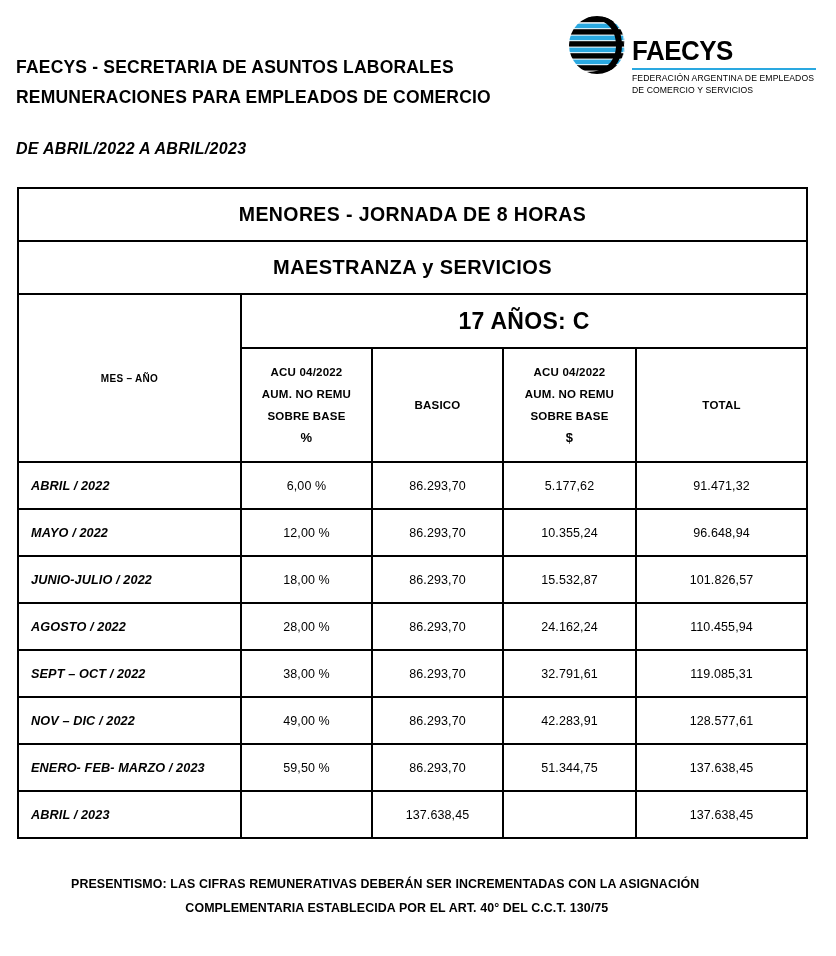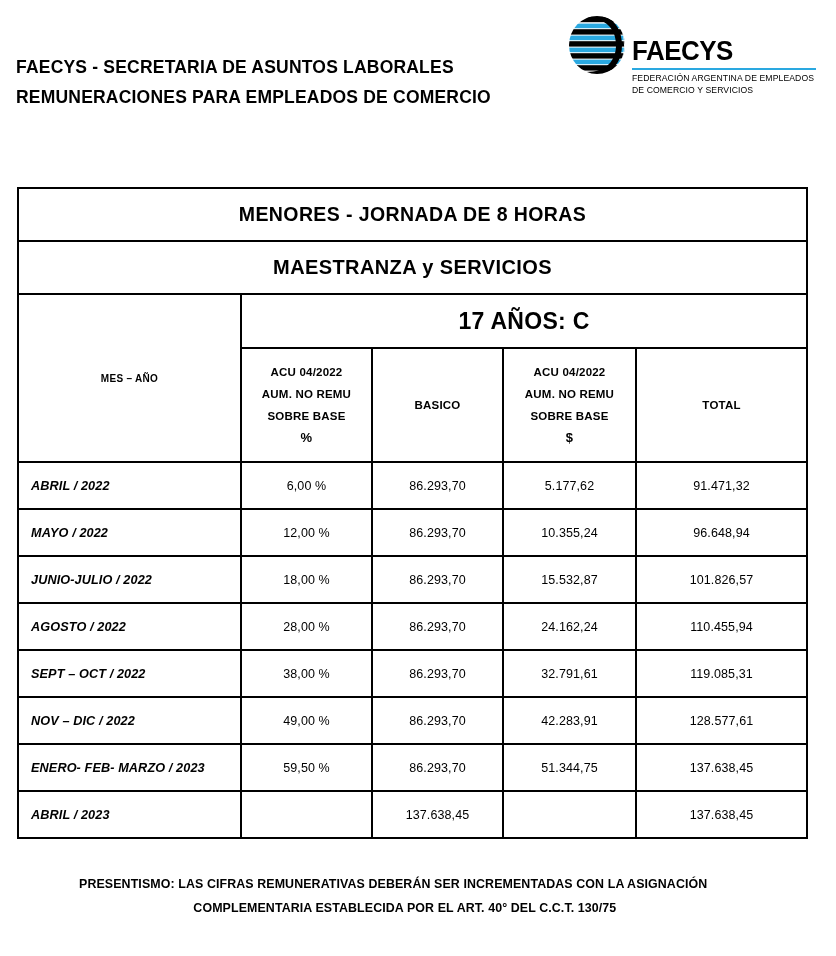--- a/index.html
+++ b/index.html
@@ -160,21 +160,21 @@
     text-align: center;
     font-size: 12.5px;
     font-weight: normal;
     height: 21px;
     letter-spacing: 0.1px;
   }
 
   
   #footnote {
     position: absolute;
-    left: 12px;
+    left: 4px;
     top: 872px;
     width: 776px;
     text-align: center;
   }
   #footnote .fline {
     font-size: 12.8px;
     font-weight: bold;
     line-height: 24px;
     letter-spacing: 0.1px;
     transform: scaleX(0.97);
@@ -186,20 +186,21 @@
 </head>
 <body>
 
 <div id="header">
 
   <div id="doc-title">
     <div class="line">FAECYS - SECRETARIA DE ASUNTOS LABORALES</div>
     <div class="line">REMUNERACIONES  PARA  EMPLEADOS DE COMERCIO</div>
   </div>
 
+  <div id="period-line">DE  ABRIL/2022  A  ABRIL/2023</div>
 
   <div id="logo">
     <div id="logo-mark">
       <svg width="62" height="62" viewBox="0 0 62 62" xmlns="http://www.w3.org/2000/svg">
         <defs>
           <clipPath id="sphereClip">
             <ellipse cx="31" cy="31" rx="28" ry="29"></ellipse>
           </clipPath>
         </defs>
         <g clip-path="url(#sphereClip)">

